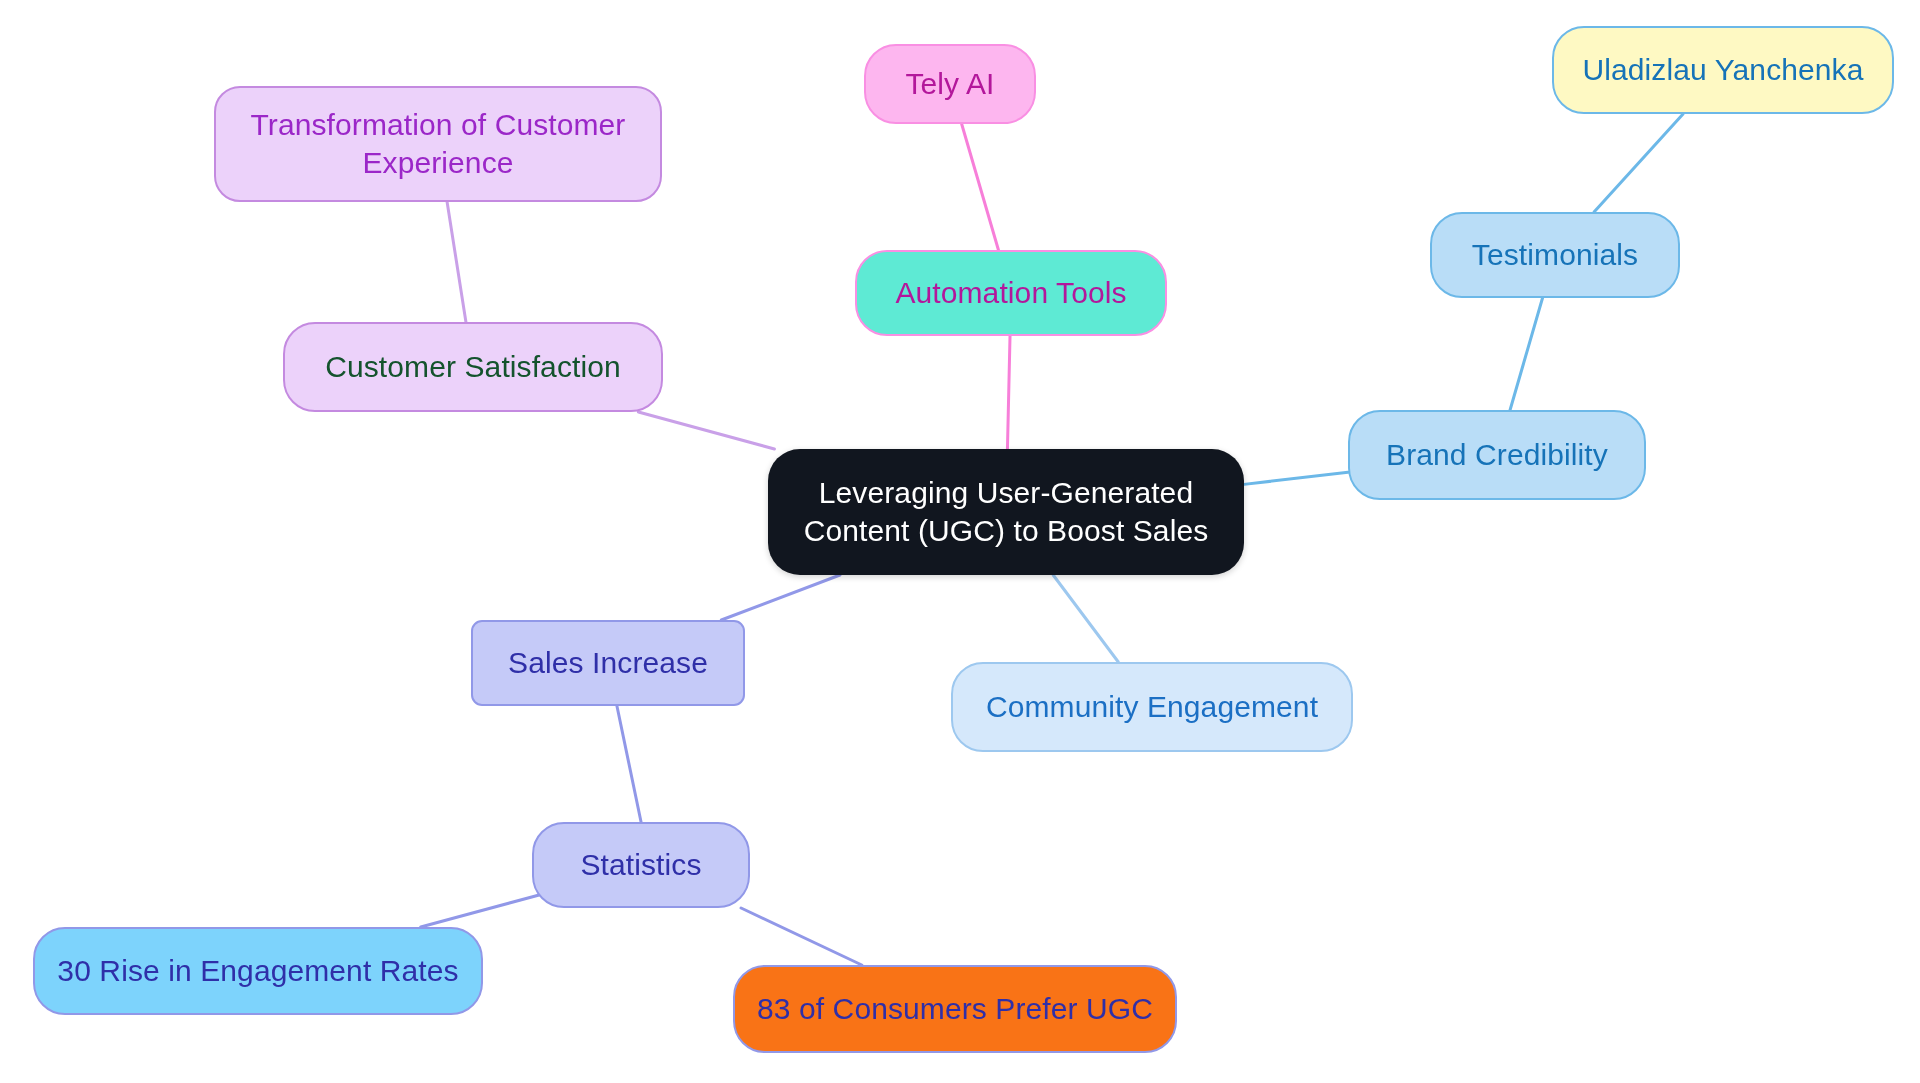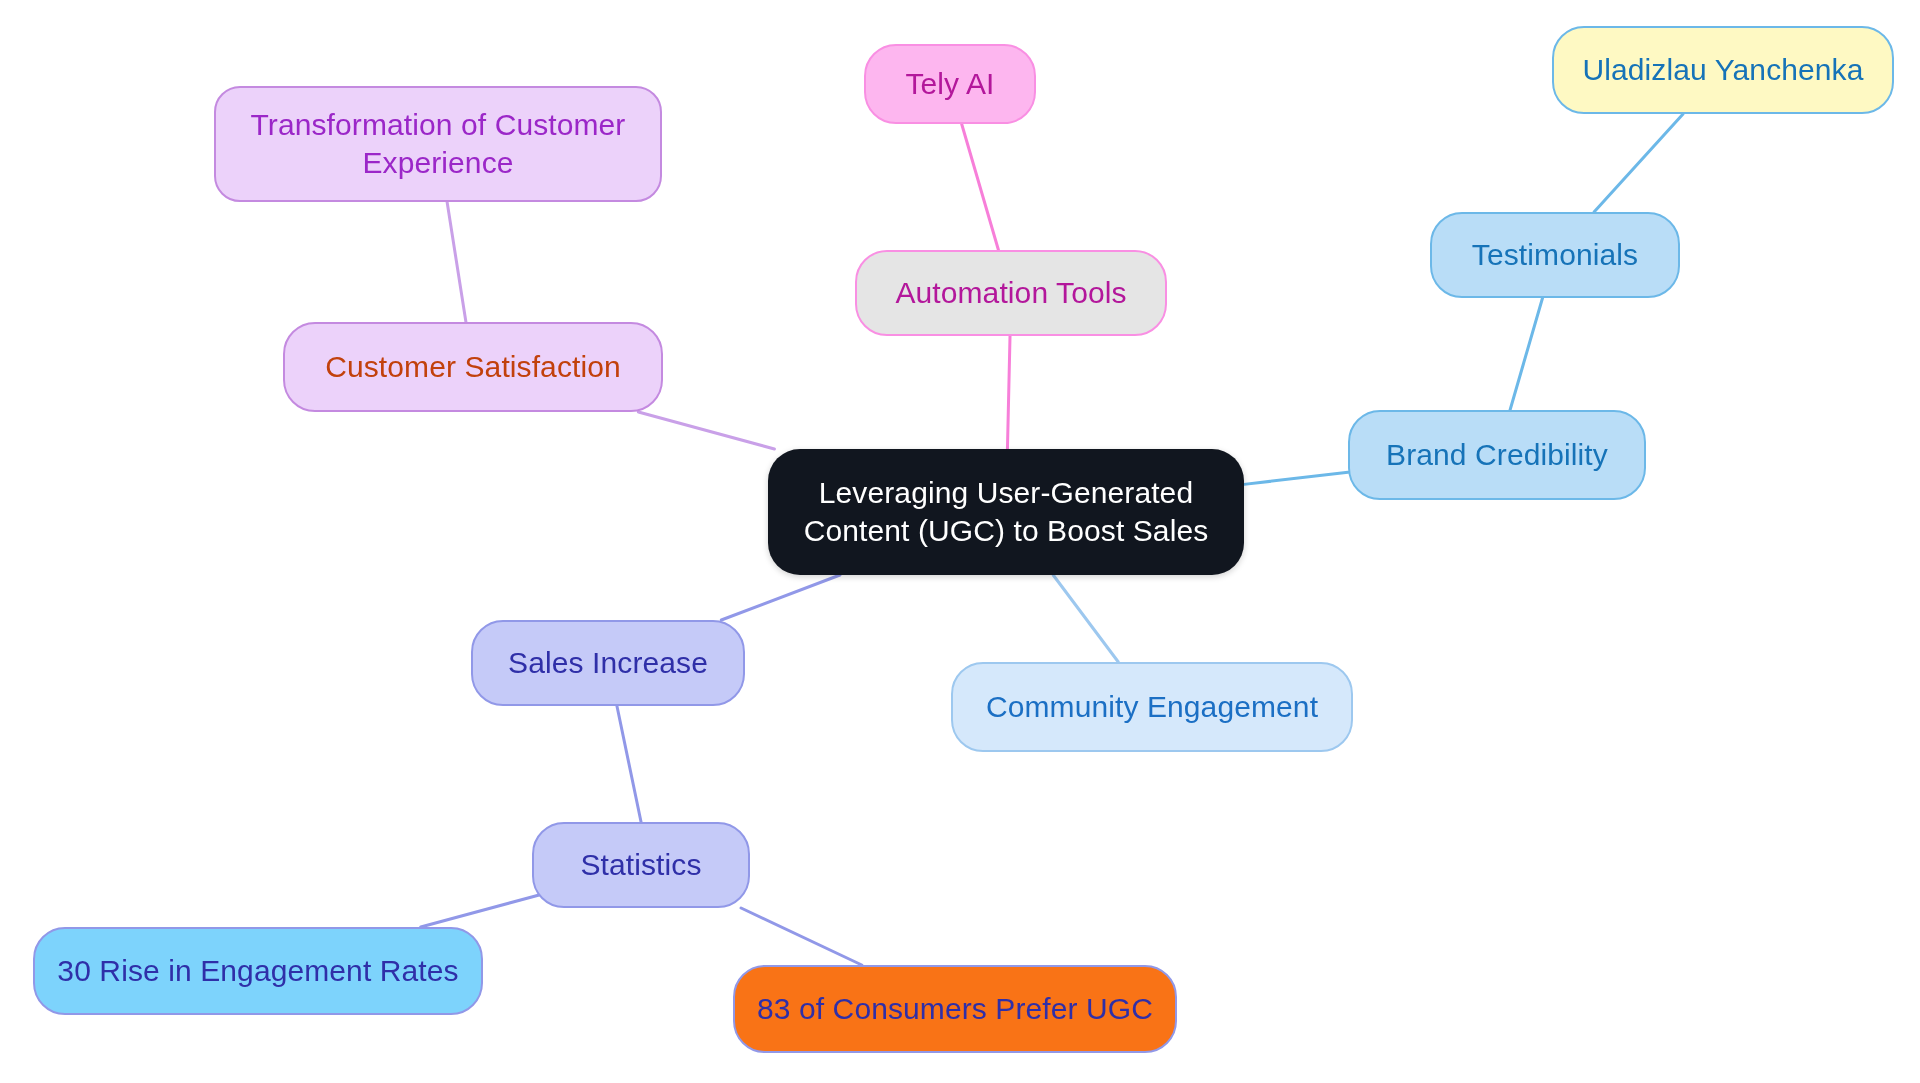--- a/index.html
+++ b/index.html
@@ -65,27 +65,27 @@
       <line x1="1594.0486486486486" y1="212" x2="1683.0432432432433" y2="114" stroke="#6cb8e8" stroke-width="3" stroke-linecap="round"></line>
       <line x1="1053.1692307692308" y1="575" x2="1118.3076923076924" y2="662" stroke="#9dc8ef" stroke-width="3" stroke-linecap="round"></line>
       <line x1="839.9470198675497" y1="575" x2="721.3377483443709" y2="620" stroke="#9198e8" stroke-width="3" stroke-linecap="round"></line>
       <line x1="616.940594059406" y1="706" x2="641.059405940594" y2="822" stroke="#9198e8" stroke-width="3" stroke-linecap="round"></line>
       <line x1="541" y1="894.4744897959183" x2="420.7169811320755" y2="927" stroke="#9198e8" stroke-width="3" stroke-linecap="round"></line>
       <line x1="741.0763888888889" y1="908" x2="861.8055555555555" y2="965" stroke="#9198e8" stroke-width="3" stroke-linecap="round"></line>
     </svg>
   <div id="nodes">
       <div class="node root" style="left: 768px; top: 449px; width: 476px; height: 126px; background: rgb(17, 22, 31); border-color: rgb(17, 22, 31); color: rgb(255, 255, 255); font-size: 30px; border-radius: 32px;"><span class="node-label">Leveraging User-Generated
 Content (UGC) to Boost Sales</span></div>
-      <div class="node" style="left: 283px; top: 322px; width: 380px; height: 90px; background: rgb(236, 210, 250); border-color: rgb(196, 138, 224); color: #c2410c; font-size: 30px; border-radius: 32px;"><span class="node-label">Customer Satisfaction</span></div>
+      <div class="node" style="left: 283px; top: 322px; width: 380px; height: 90px; background: rgb(236, 210, 250); border-color: rgb(196, 138, 224); color: #14532d; font-size: 30px; border-radius: 32px;"><span class="node-label">Customer Satisfaction</span></div>
       <div class="node" style="left: 214px; top: 86px; width: 448px; height: 116px; background: rgb(236, 210, 250); border-color: rgb(196, 138, 224); color: rgb(155, 39, 200); font-size: 30px; border-radius: 26px;"><span class="node-label">Transformation of Customer
 Experience</span></div>
-      <div class="node" style="left: 855px; top: 250px; width: 312px; height: 86px; background: #e5e5e5; border-color: rgb(249, 143, 227); color: rgb(179, 23, 155); font-size: 30px; border-radius: 32px; justify-content: flex-end;"><span class="node-label">Automation Tools</span></div>
+      <div class="node" style="left: 855px; top: 250px; width: 312px; height: 86px; background: #5eead4; border-color: rgb(249, 143, 227); color: rgb(179, 23, 155); font-size: 30px; border-radius: 32px; justify-content: flex-end;"><span class="node-label">Automation Tools</span></div>
       <div class="node" style="left: 864px; top: 44px; width: 172px; height: 80px; background: rgb(253, 182, 239); border-color: rgb(249, 143, 227); color: rgb(179, 23, 155); font-size: 30px; border-radius: 32px;"><span class="node-label">Tely AI</span></div>
       <div class="node" style="left: 1348px; top: 410px; width: 298px; height: 90px; background: rgb(185, 221, 247); border-color: rgb(108, 184, 232); color: rgb(22, 115, 184); font-size: 30px; border-radius: 32px;"><span class="node-label">Brand Credibility</span></div>
       <div class="node" style="left: 1430px; top: 212px; width: 250px; height: 86px; background: rgb(185, 221, 247); border-color: rgb(108, 184, 232); color: rgb(22, 115, 184); font-size: 30px; border-radius: 32px;"><span class="node-label">Testimonials</span></div>
       <div class="node" style="left: 1552px; top: 26px; width: 342px; height: 88px; background: #fef9c3; border-color: rgb(108, 184, 232); color: rgb(22, 115, 184); font-size: 30px; border-radius: 32px;"><span class="node-label">Uladizlau Yanchenka</span></div>
       <div class="node" style="left: 951px; top: 662px; width: 402px; height: 90px; background: rgb(213, 232, 251); border-color: rgb(157, 200, 239); color: rgb(27, 111, 196); font-size: 30px; border-radius: 32px;"><span class="node-label">Community Engagement</span></div>
-      <div class="node" style="left: 471px; top: 620px; width: 274px; height: 86px; background: rgb(197, 202, 248); border-color: rgb(145, 152, 232); color: rgb(47, 47, 168); font-size: 30px; border-radius: 32px;"><span class="node-label">Sales Increase</span></div>
+      <div class="node" style="left: 471px; top: 620px; width: 274px; height: 86px; background: rgb(197, 202, 248); border-color: rgb(145, 152, 232); color: rgb(47, 47, 168); font-size: 30px; border-radius: 11px;"><span class="node-label">Sales Increase</span></div>
       <div class="node" style="left: 532px; top: 822px; width: 218px; height: 86px; background: rgb(197, 202, 248); border-color: rgb(145, 152, 232); color: rgb(47, 47, 168); font-size: 30px; border-radius: 32px;"><span class="node-label">Statistics</span></div>
       <div class="node" style="left: 33px; top: 927px; width: 450px; height: 88px; background: #7dd3fc; border-color: rgb(145, 152, 232); color: rgb(47, 47, 168); font-size: 30px; border-radius: 32px;"><span class="node-label">30 Rise in Engagement Rates</span></div>
       <div class="node" style="left: 733px; top: 965px; width: 444px; height: 88px; background: #f97316; border-color: rgb(145, 152, 232); color: rgb(47, 47, 168); font-size: 30px; border-radius: 32px;"><span class="node-label">83 of Consumers Prefer UGC</span></div>
     </div>
 </div>
 
 </body></html>

